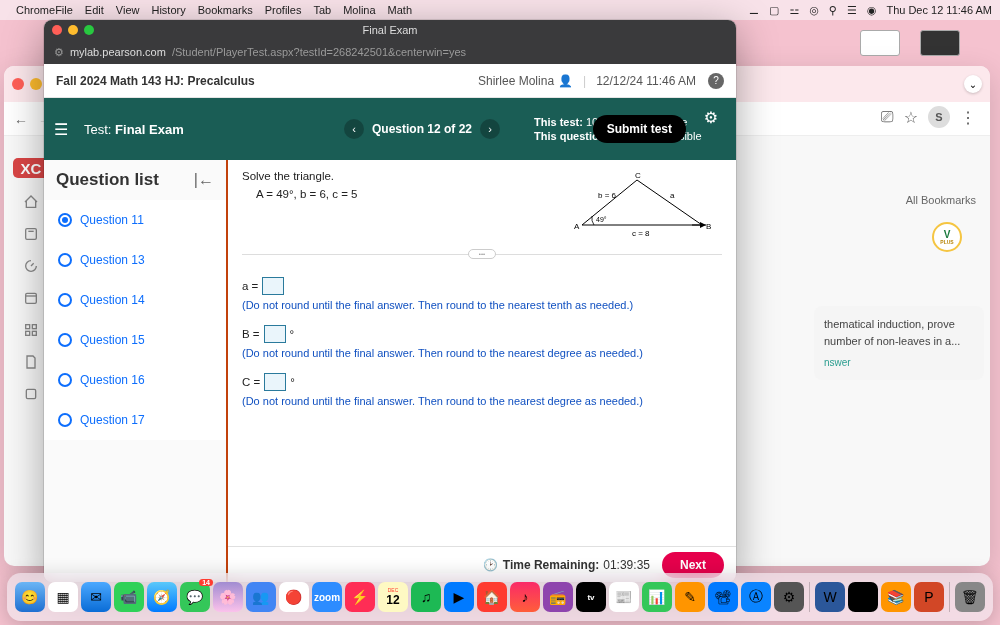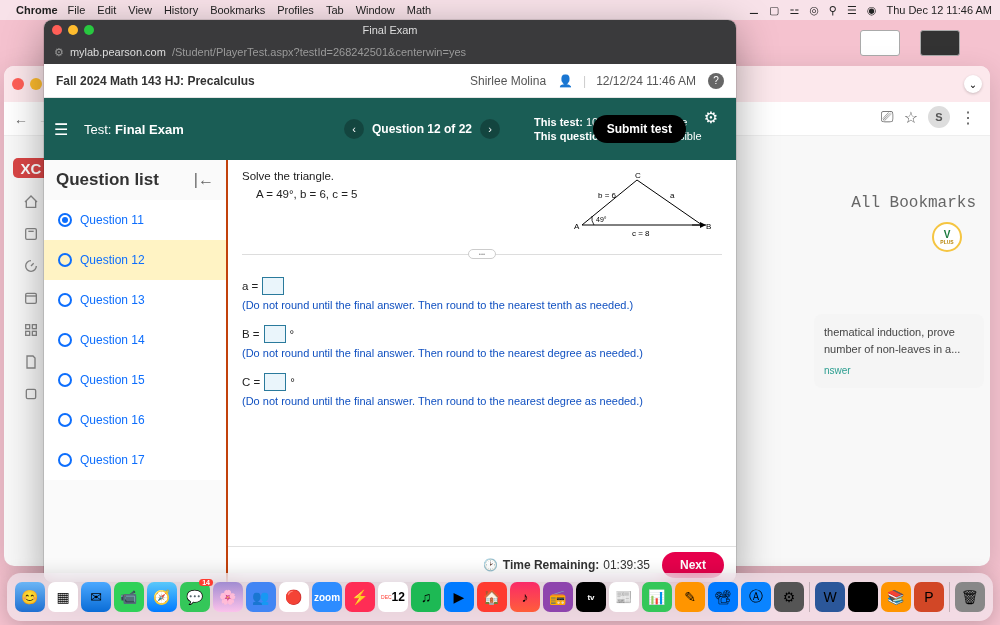--- a/index.html
+++ b/index.html
@@ -1,58 +1,58 @@
 <!DOCTYPE html>
 <html><head>
 <meta charset="utf-8">
 <style>
 * { margin: 0; padding: 0; box-sizing: border-box; font-family: -apple-system, BlinkMacSystemFont, "Segoe UI", Helvetica, Arial, sans-serif; }
 body { width: 1000px; height: 625px; background: #f5c2cf; overflow: hidden; position: relative; }
 
 
 .menubar { height: 20px; background: rgba(248,230,235,0.9); display: flex; align-items: center; padding: 0 8px; font-size: 11px; font-weight: 500; color: #222; }
 .menubar .apple { margin-right: 8px; }
-.menubar .app { font-weight: 700; margin-right: 10px; }
+.menubar .app { font-weight: 400; }
 .menubar .m { margin-right: 12px; cursor: default; }
 .menubar .right { margin-left: auto; display: flex; align-items: center; gap: 10px; }
 .menubar .right span { font-size: 11px; }
 
 
 .bg-window { position: absolute; left: 4px; top: 66px; width: 986px; height: 500px; background: #f8f8f8; border-radius: 10px; box-shadow: 0 8px 30px rgba(0,0,0,0.15); }
 .bg-tabstrip { height: 36px; background: #fce8ec; border-radius: 10px 10px 0 0; display:flex; align-items:center; padding:0 8px;}
 .bg-tabstrip .tl { width:12px;height:12px;border-radius:50%; margin-right:6px;}
 .bg-tabstrip .tl.r{background:#ff5f57;} .bg-tabstrip .tl.y{background:#febc2e;} .bg-tabstrip .tl.g{background:#28c840;}
 .bg-toolbar { height: 34px; background: #fff; border-bottom:1px solid #eee; display:flex; align-items:center; padding:0 10px; gap:10px;}
 .bg-toolbar .nav-ico{color:#666;font-size:14px;}
 .bg-right-controls{position:absolute; right:14px; top:40px; display:flex; gap:10px; align-items:center; color:#555;}
 .bg-right-controls .circ{width:22px;height:22px;border-radius:50%;background:#ddd;display:flex;align-items:center;justify-content:center;font-size:11px;font-weight:600;}
 .bg-body { position:absolute; right:14px; top:120px; width:250px; font-size:12px; color:#555;}
-.bg-body .allbm{font-size:16px;color:#666; position:absolute; right:0; top:8px;font-family:Liberation Mono, monospace;}
+.bg-body .allbm{font-size:11px;color:#666; position:absolute; right:0; top:8px;}
 .bg-v-badge{position:absolute; right:28px; top:156px; width:30px;height:30px; border-radius:50%; background:#fff; border:2px solid #f5c542; display:flex; flex-direction:column; align-items:center; justify-content:center; font-size:10px; font-weight:700; color:#1a7a3e;}
 .bg-v-badge .plus{font-size:5px; color:#b8860b; margin-top:-1px;}
-.bg-card{position:absolute; right:6px; top:248px; width:170px; background:#f5f5f5; border-radius:8px; padding:10px; font-size:11px; color:#444; line-height:1.5;}
+.bg-card{position:absolute; right:6px; top:240px; width:170px; background:#f5f5f5; border-radius:8px; padding:10px; font-size:11px; color:#444; line-height:1.5;}
 .bg-card .ans{color:#2a9d8f; margin-top:6px; font-size:10px;}
 
 
 .left-dock{position:absolute; left:20px; top:158px; width:22px; display:flex; flex-direction:column; gap:16px; align-items:center;}
 .left-dock .di{width:36px;height:20px; border-radius:5px; background:#d94545; color:#fff; font-size:15px; display:flex;align-items:center;justify-content:center; font-weight:700;}
 .left-dock .dii{width:16px;height:16px; color:#888;}
 
 
 .win { position: absolute; left: 44px; top: 20px; width: 692px; height: 562px; background: #fff; border-radius: 8px; box-shadow: 0 10px 40px rgba(0,0,0,0.35), 0 0 0 1px rgba(0,0,0,0.1); overflow: hidden; display:flex; flex-direction:column;}
 .win-title { height: 20px; background: #3a3a3c; color: #ddd; font-size: 11px; display: flex; align-items: center; justify-content: center; position: relative; }
 .win-title .tl { position:absolute; left:8px; display:flex; gap:6px;}
 .win-title .tl span{width:10px;height:10px;border-radius:50%;}
 .win-title .tl .r{background:#ff5f57;} .win-title .tl .y{background:#febc2e;} .win-title .tl .g{background:#28c840;}
 .addr { height: 24px; background: #3a3a3c; display:flex; align-items:center; padding:0 10px; gap:6px; font-size:11px; color:#9a9a9a;}
 .addr .host{color:#ddd;}
 .course-bar { height: 34px; background:#fff; border-bottom:1px solid #e5e5e5; display:flex; align-items:center; padding:14px 12px; font-size:12px;}
 .course-bar .cname{font-weight:700; color:#333;}
 .course-bar .sp{flex:1;}
-.course-bar .user{color:#555; margin-right:12px;}
+.course-bar .user{color:#555; margin-right:4px;}
 .course-bar .uico{color:#888; margin-right:10px;}
 .course-bar .dt{color:#555; margin-right:12px;}
 .course-bar .help{width:16px;height:16px;border-radius:50%;background:#666;color:#fff;font-size:10px;display:flex;align-items:center;justify-content:center;}
 
 .test-hdr { background:#1a5d55; color:#fff; height:62px; display:flex; align-items:center; padding:0 10px; gap:8px; position:relative;}
 .test-hdr .menu-ico{width:22px; cursor:pointer;}
 .test-hdr .ttl{font-size:13px;}
 .test-hdr .ttl b{font-weight:700;}
 .test-hdr .nav{position:absolute; left:300px; display:flex; align-items:center; gap:8px;}
 .test-hdr .navbtn{width:20px;height:20px;border-radius:50%;background:rgba(0,0,0,0.25);display:flex;align-items:center;justify-content:center;font-size:11px;cursor:pointer;}
@@ -105,21 +105,21 @@
 <div class="menubar">
   <span class="apple"></span>
   <span class="app">Chrome</span>
   <span class="m">File</span>
   <span class="m">Edit</span>
   <span class="m">View</span>
   <span class="m">History</span>
   <span class="m">Bookmarks</span>
   <span class="m">Profiles</span>
   <span class="m">Tab</span>
-  <span class="m">Window</span>
+  <span class="m">Molina</span>
   <span class="m">Math</span>
   <div class="right">
     <span>⚊</span>
     <span>▢</span>
     <span>⚍</span>
     <span>◎</span>
     <span>⚲</span>
     <span>☰</span>
     <span>◉</span>
     <span>Thu Dec 12  11:46 AM</span>
@@ -235,24 +235,20 @@
   <div class="content">
     <div class="qlist">
       <div class="qlist-hdr">
         <span class="t">Question list</span>
         <span class="collapse">|←</span>
       </div>
       <div class="qlist-items" id="qlist-items">
           <div class="qitem done">
             <span class="rad"></span>
             <span>Question 11</span>
-          </div>
-          <div class="qitem active">
-            <span class="rad"></span>
-            <span>Question 12</span>
           </div>
           <div class="qitem">
             <span class="rad"></span>
             <span>Question 13</span>
           </div>
           <div class="qitem">
             <span class="rad"></span>
             <span>Question 14</span>
           </div>
           <div class="qitem">
@@ -332,21 +328,21 @@
   <div class="app" style="background:#fff">▦</div>
   <div class="app" style="background:linear-gradient(#4aa8ff,#0a6cd6)">✉</div>
   <div class="app" style="background:#30d158">📹</div>
   <div class="app" style="background:linear-gradient(#5ac8fa,#007aff)">🧭</div>
   <div class="app" style="background:#34c759">💬<span class="badge">14</span></div>
   <div class="app" style="background:linear-gradient(#a18cd1,#fbc2eb)">🌸</div>
   <div class="app" style="background:#4285f4">👥</div>
   <div class="app" style="background:#fff">🔴</div>
   <div class="app" style="background:#2d8cff;color:#fff;font-size:10px;font-weight:700">zoom</div>
   <div class="app" style="background:#ff2d55">⚡</div>
-  <div class="app" style="background:#ffffff;flex-direction:row;font-size:6px">
+  <div class="app" style="background:#fef9c3;flex-direction:column;font-size:6px">
       <span style="color:#ff3b30;font-size:5px">DEC</span>
       <span style="font-size:12px;font-weight:700">12</span>
     </div>
   <div class="app" style="background:#1db954">♫</div>
   <div class="app" style="background:#007aff">▶</div>
   <div class="app" style="background:#ff3b30">🏠</div>
   <div class="app" style="background:linear-gradient(#fa2a68,#ff5e3a)">♪</div>
   <div class="app" style="background:#8e44ad">📻</div>
   <div class="app" style="background:#000;color:#fff;font-size:8px;font-weight:700">tv</div>
   <div class="app" style="background:#fff">📰</div>

